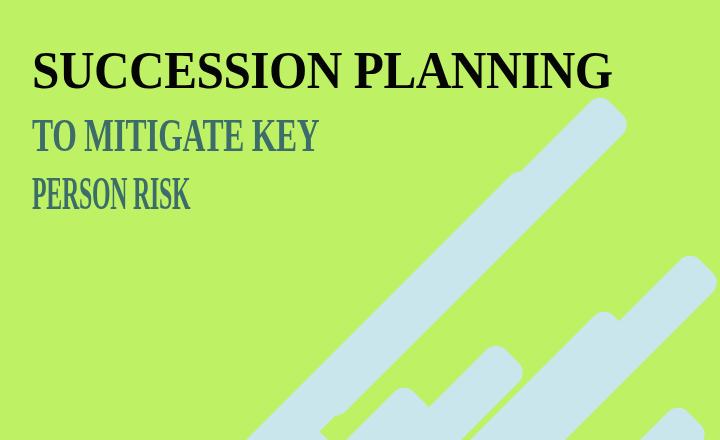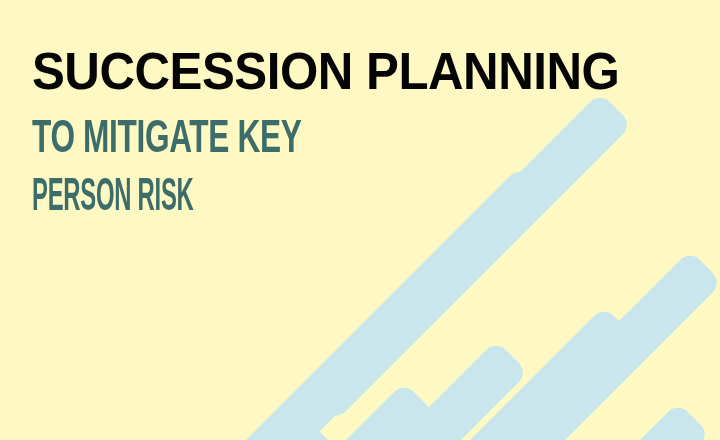--- a/index.html
+++ b/index.html
@@ -70,21 +70,21 @@
     transform: scaleX(0.93);
     transform-origin: left center;
   }
 
   #title-line-2 { margin-top: 8px; }
   #title-line-3 { margin-top: 2px; }
 </style>
 </head>
 <body>
 
-<div id="slide" style="background: #fef9c3;">
+<div id="slide" style="background: #bef264; font-family: Liberation Serif, serif;">
 
   <div id="stripe-layer">
       <div class="stripe" style="left: 600px; top: 92px; width: 46px; height: 420px; background: rgb(201, 230, 236); transform: rotate(45deg);"></div>
       <div class="stripe" style="left: 520px; top: 166px; width: 46px; height: 420px; background: rgb(201, 230, 236); transform: rotate(45deg);"></div>
       <div class="stripe" style="left: 690px; top: 250px; width: 46px; height: 300px; background: rgb(201, 230, 236); transform: rotate(45deg);"></div>
       <div class="stripe" style="left: 604px; top: 306px; width: 46px; height: 300px; background: rgb(201, 230, 236); transform: rotate(45deg);"></div>
       <div class="stripe" style="left: 496px; top: 340px; width: 46px; height: 300px; background: rgb(201, 230, 236); transform: rotate(45deg);"></div>
       <div class="stripe" style="left: 404px; top: 382px; width: 46px; height: 220px; background: rgb(201, 230, 236); transform: rotate(45deg);"></div>
       <div class="stripe" style="left: 306px; top: 418px; width: 46px; height: 180px; background: rgb(201, 230, 236); transform: rotate(45deg);"></div>
       <div class="stripe" style="left: 678px; top: 402px; width: 46px; height: 180px; background: rgb(201, 230, 236); transform: rotate(45deg);"></div>

